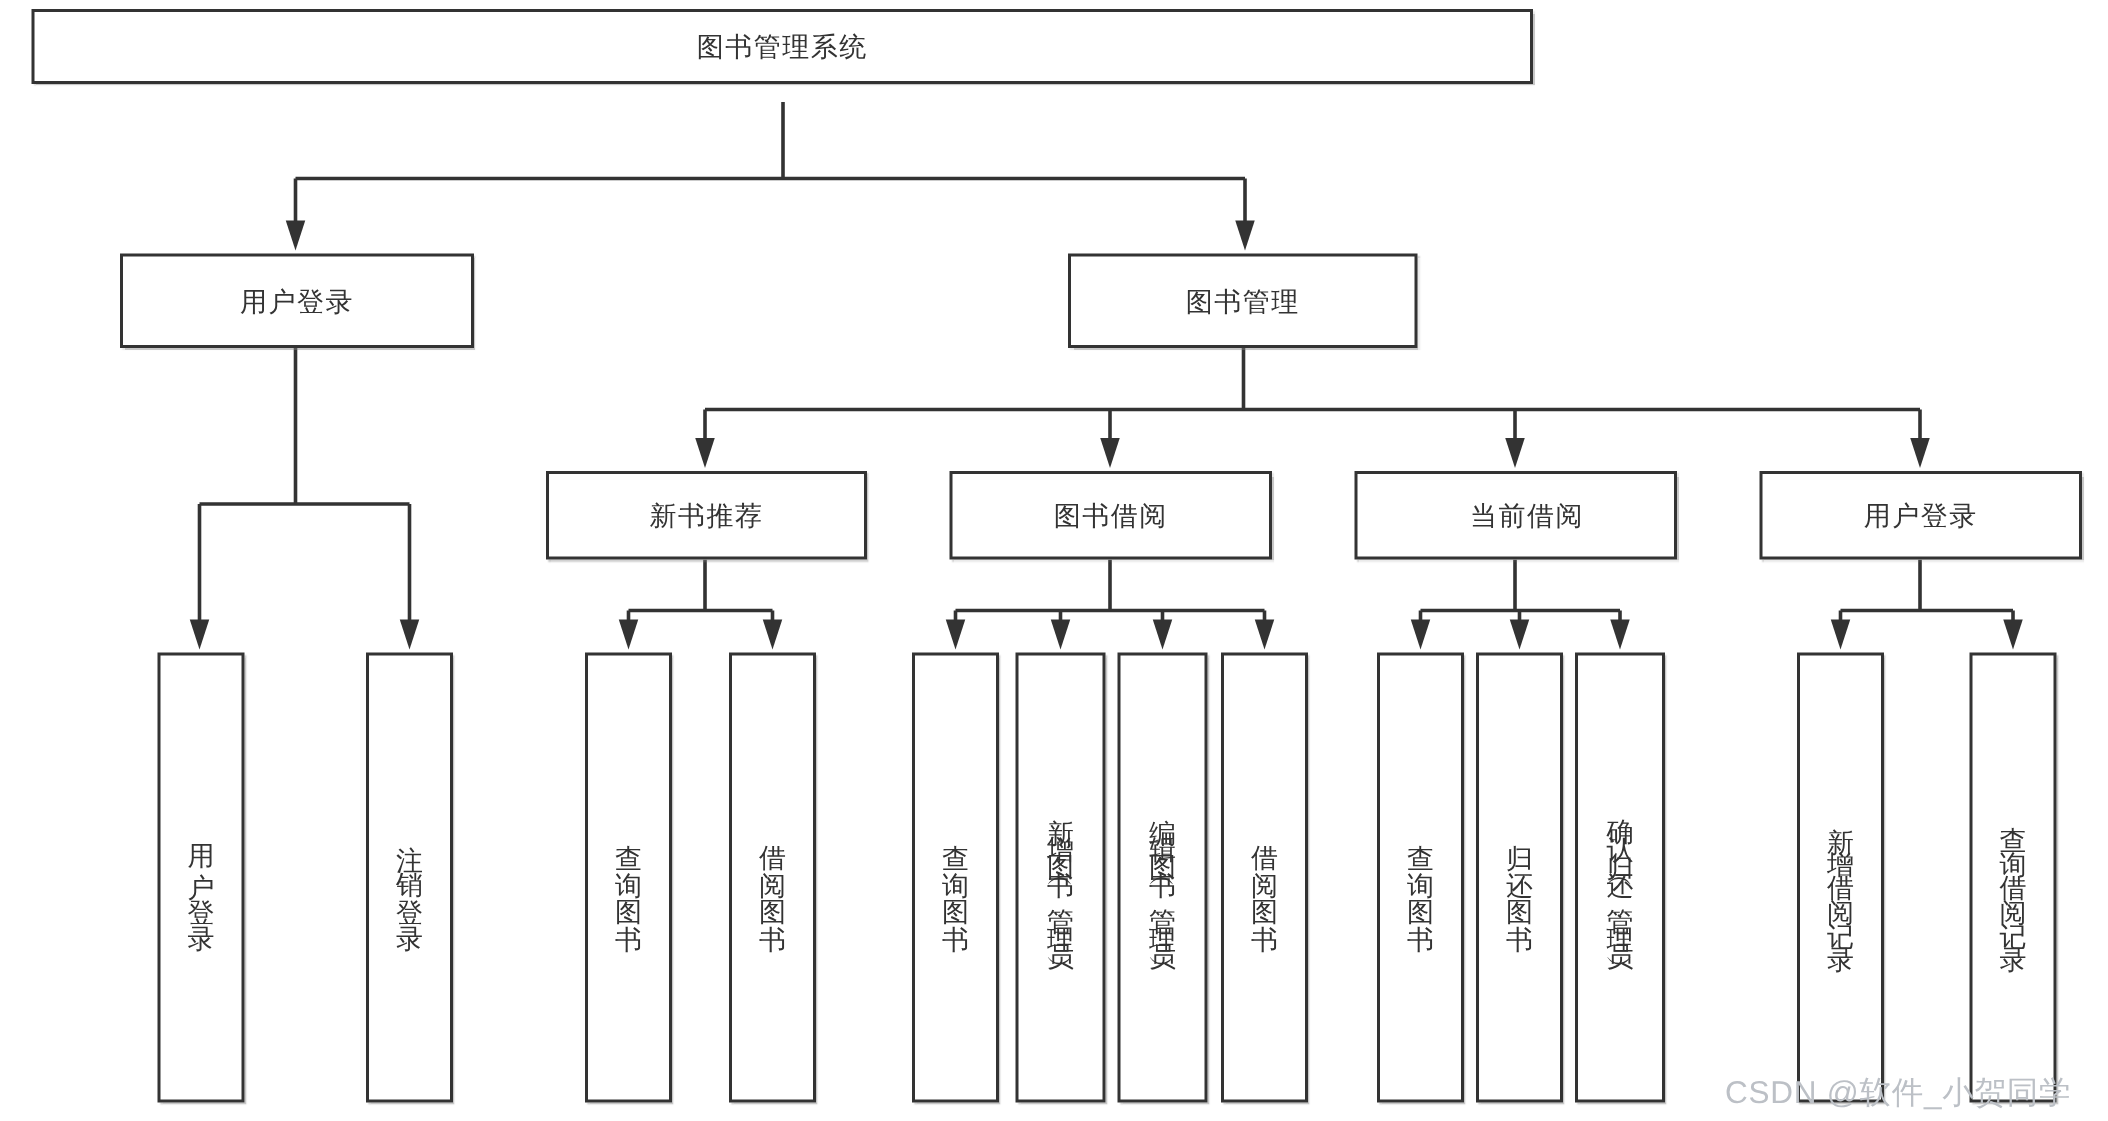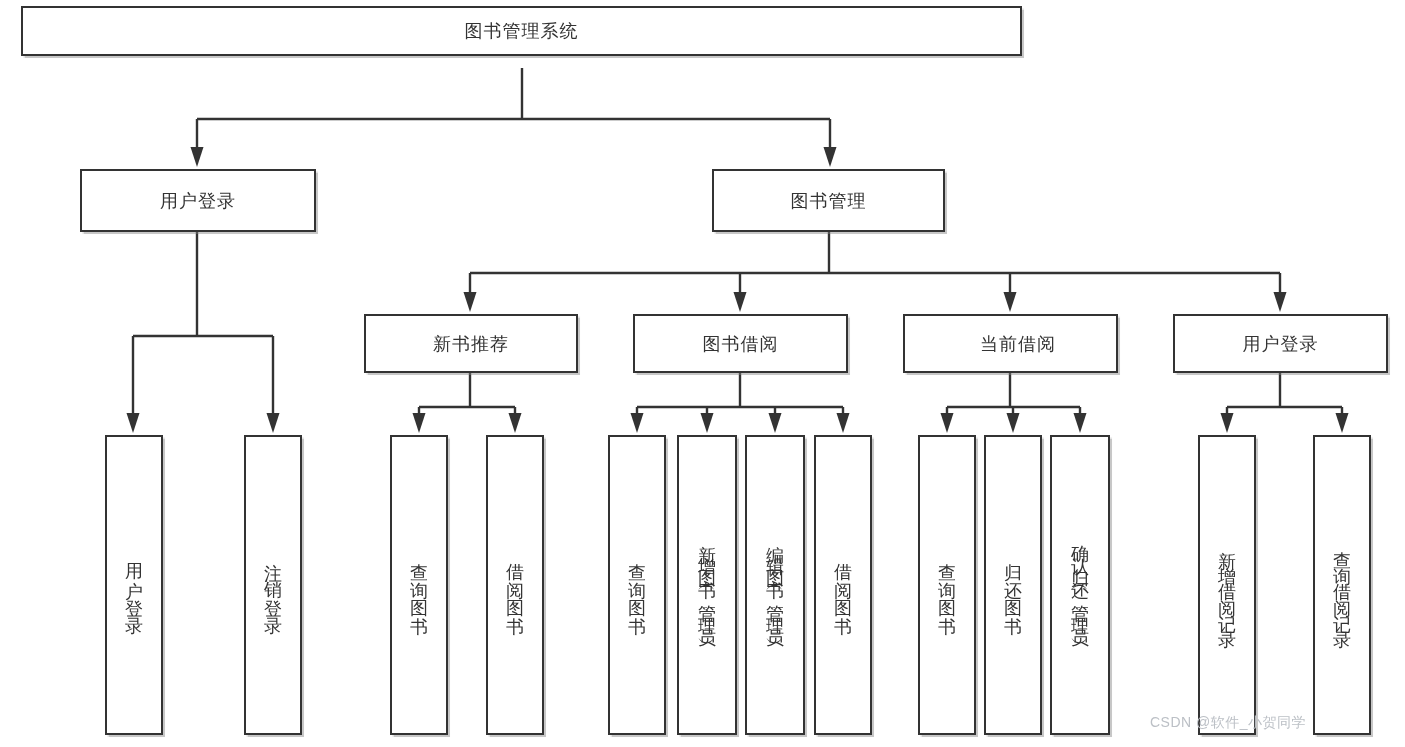--- a/index.html
+++ b/index.html
@@ -71,21 +71,21 @@
   #leaf-d1 { left: 918px; }
   #leaf-d2 { left: 984px; }
   #leaf-d3 { left: 1050px; width: 60px; }
   #leaf-e1 { left: 1198px; }
   #leaf-e2 { left: 1313px; }
 
   .watermark {
     position: absolute;
     left: 1150px;
     top: 714px;
-    font-size: 14px;
+    font-size: 21px;
     color: #bcc0c6;
     white-space: nowrap;
     z-index: 10;
     letter-spacing: 0.5px;
   }
 </style>
 </head>
 <body>
 
 <div class="stage">

